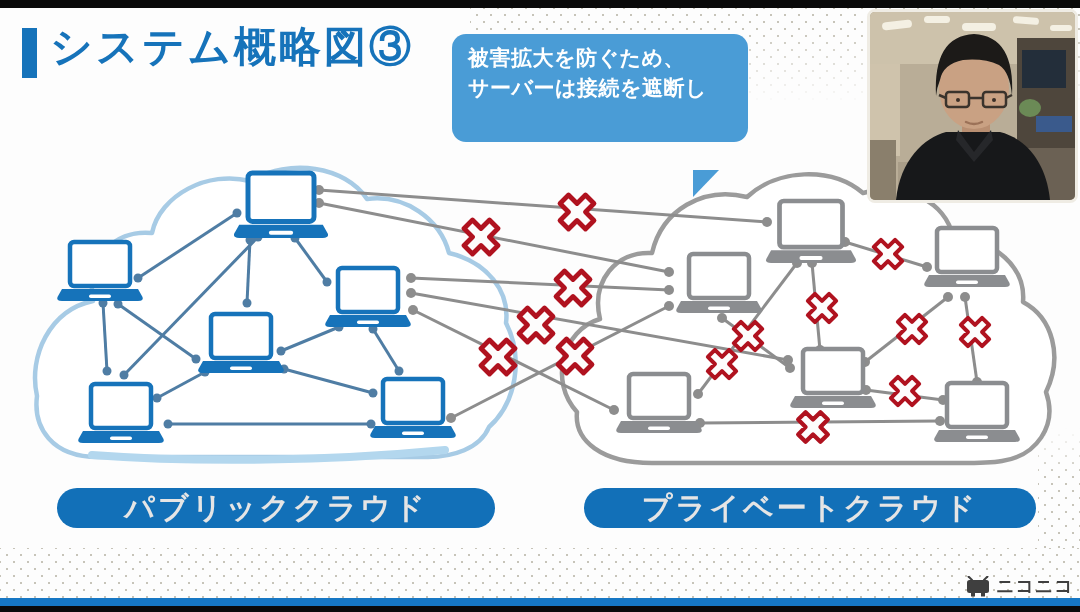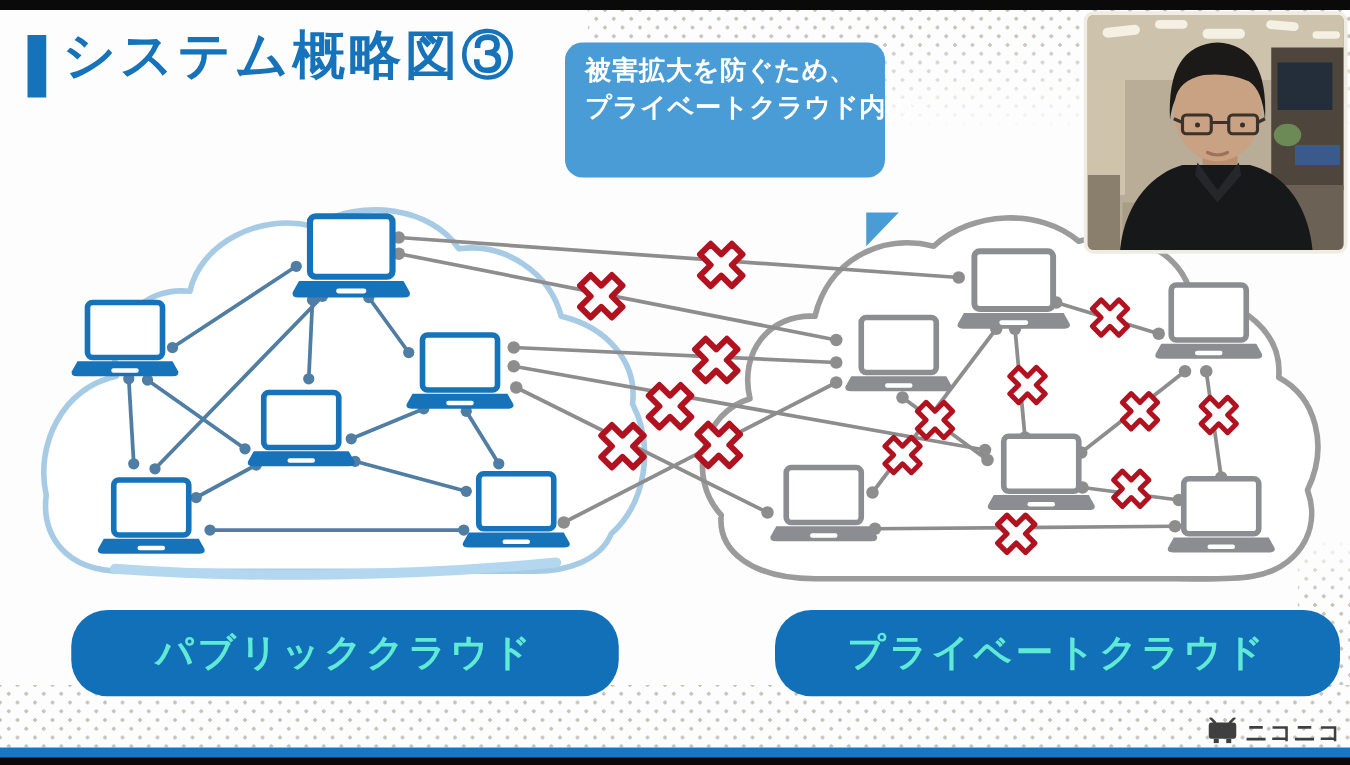--- a/index.html
+++ b/index.html
@@ -1,19 +1,19 @@
 <!DOCTYPE html>
 <html><head>
 <meta charset="utf-8">
 <style>
   html,body{margin:0;padding:0;background:#222;}
   .stage{
     position:relative;width:1080px;height:612px;overflow:hidden;
     background:#fdfdfd;
-    font-family:Liberation Mono, monospace;
+    font-family:Liberation Serif, serif;
   }
   
   .bar-top{position:absolute;left:0;top:0;width:1080px;height:8px;background:#0a0a0a;z-index:40;}
   .bar-blue{position:absolute;left:0;top:598px;width:1080px;height:9px;background:#1677c4;z-index:40;}
   .bar-bottom{position:absolute;left:0;top:606px;width:1080px;height:6px;background:#0a0a0a;z-index:41;}
 
   
   .dots{
     position:absolute;z-index:1;
     background-image:
@@ -35,48 +35,48 @@
   
   .title-wrap{position:absolute;left:22px;top:20px;z-index:20;display:flex;align-items:flex-start;}
   .title-bar{width:15px;height:50px;background:#1673ba;margin-top:8px;}
   .page-title{
     margin:0 0 0 13px;font-size:42px;line-height:54px;font-weight:800;
     color:#1673ba;letter-spacing:3px;white-space:nowrap;
   }
 
   
   .bubble{
-    position:absolute;left:452px;top:34px;width:256px;min-height:108px;z-index:22;
+    position:absolute;left:452px;top:34px;width:296px;min-height:108px;z-index:22;
     background:#4a9cd6;border-radius:14px;padding:10px 16px 12px 16px;box-sizing:border-box;
   }
   .bubble-line{color:#fff;font-weight:800;font-size:21px;line-height:29.5px;letter-spacing:0.5px;white-space:nowrap;}
   .bubble-tail{
     position:absolute;left:693px;top:170px;z-index:21;width:0;height:0;
     border-top:27px solid #4a9cd6;border-right:26px solid transparent;
   }
 
   
   .webcam{
     position:absolute;left:867px;top:9px;width:211px;height:194px;z-index:25;
     border:3px solid #efece4;border-radius:8px;overflow:hidden;box-sizing:border-box;background:#b9ad97;
   }
   .webcam svg{display:block;}
 
   
   .pill{
-    position:absolute;top:488px;height:69px;z-index:20;background:#1270b8;
+    position:absolute;top:488px;height:40px;z-index:20;background:#1270b8;
     border-radius:29px;display:flex;align-items:center;justify-content:center;
-    color:#5eead4;font-weight:800;font-size:30px;letter-spacing:3px;white-space:nowrap;
+    color:#e5e5e5;font-weight:800;font-size:30px;letter-spacing:3px;white-space:nowrap;
   }
   .pill-left{left:57px;width:438px;}
-  .pill-right{left:620px;width:452px;}
+  .pill-right{left:584px;width:452px;}
 
   
   .watermark{
-    position:absolute;left:966px;top:574px;z-index:45;display:flex;gap:6px;
+    position:absolute;left:966px;top:574px;z-index:45;display:flex;align-items:center;gap:6px;
     color:#3f3f3f;font-weight:800;font-size:18px;letter-spacing:1px;
   }
 </style>
 </head>
 <body>
 
 <div class="stage">
 
   <div class="dots dots-top"></div>
   <div class="dots dots-bottom"></div>
@@ -293,21 +293,21 @@
       </g>
     </svg>
 
   <div class="title-wrap">
     <div class="title-bar"></div>
     <h1 class="page-title">システム概略図③</h1>
   </div>
 
   <div class="bubble">
     <div class="bubble-line">被害拡大を防ぐため、</div>
-    <div class="bubble-line">プライベートクラウド内の</div>
+    <div class="bubble-line">サーバーは接続を遮断し</div>
   </div>
   <div class="bubble-tail"></div>
 
   <div class="webcam">
     <svg width="205" height="188" viewBox="0 0 205 188">
       <rect x="0" y="0" width="205" height="188" fill="#b9ad97"></rect>
       <rect x="0" y="0" width="205" height="52" fill="#cdc2ab"></rect>
       <g fill="#f4f0e3">
         <rect x="12" y="9" width="30" height="8" rx="4" transform="rotate(-6 27 13)"></rect>
         <rect x="54" y="4" width="26" height="7" rx="3.5"></rect>

